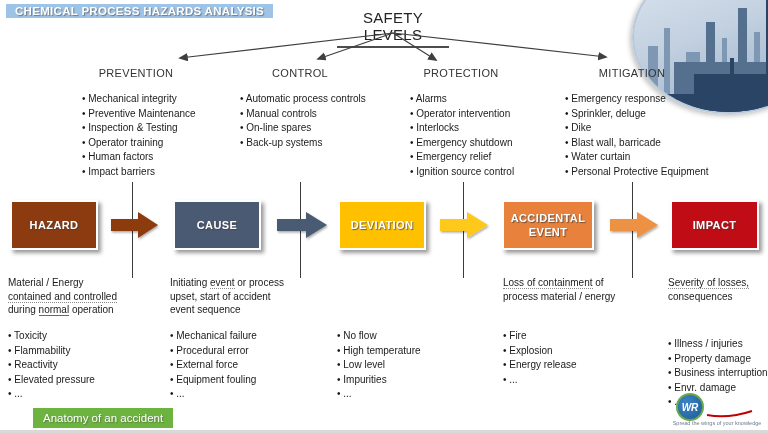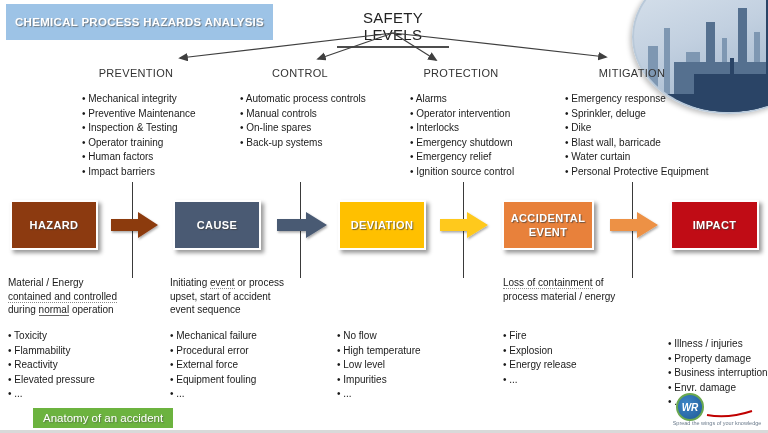--- a/index.html
+++ b/index.html
@@ -7,21 +7,21 @@
           font-family:"Liberation Sans",sans-serif;color:#1a1a1a;}
 
   
   .photo{position:absolute;top:-40px;right:-58px;width:190px;height:150px;border-radius:50%;
          overflow:hidden;border:2px solid #b9c9d9;box-shadow:-2px 2px 5px rgba(0,0,0,0.25);
          background:linear-gradient(160deg,#dde6ef 0%,#c2d0e0 45%,#93abc4 100%);}
   .photo svg{position:absolute;left:0;top:0;}
 
   
   .title-bar{position:absolute;left:6px;top:4px;background:var(--title-bar);color:#fff;
-             font-size:11.5px;font-weight:bold;letter-spacing:.3px;padding:12px 9px;
+             font-size:11.5px;font-weight:bold;letter-spacing:.3px;padding:1px 9px;
              text-shadow:1px 1px 1px rgba(90,90,90,.7);}
 
   
   .safety-label{position:absolute;left:337px;top:9px;width:112px;text-align:center;
                 font-size:15px;color:#222;letter-spacing:.3px;
                 border-bottom:2px solid #4d4d4d;padding-bottom:3px;}
 
   .cat-header{position:absolute;top:67px;width:110px;text-align:center;font-size:11px;
               color:#333;letter-spacing:.3px;}
   .cat-prevention{left:81px;} .cat-control{left:245px;} .cat-protection{left:406px;} .cat-mitigation{left:577px;}
@@ -177,20 +177,21 @@
 
   <div class="stage-box box-hazard">HAZARD</div>
   <div class="stage-box box-cause">CAUSE</div>
   <div class="stage-box box-deviation">DEVIATION</div>
   <div class="stage-box box-accidental">ACCIDENTAL EVENT</div>
   <div class="stage-box box-impact">IMPACT</div>
 
   <div class="stage-desc desc-0"><span>Material / Energy </span><span class="u-dotted">contained and controlled</span><span> during </span><span class="u-solid">normal</span><span> operation</span></div>
   <div class="stage-desc desc-1"><span>Initiating </span><span class="u-dotted">event</span><span> or process upset, start of accident event sequence</span></div>
   <div class="stage-desc desc-3"><span class="u-dotted">Loss of containment</span><span> of process material / energy</span></div>
+  <div class="stage-desc desc-4"><span class="u-dotted">Severity of losses,</span><span> consequences</span></div>
 
   <ul class="blist slist-0">
       <li>Toxicity</li>
       <li>Flammability</li>
       <li>Reactivity</li>
       <li>Elevated pressure</li>
       <li>...</li>
     </ul>
   <ul class="blist slist-1">
       <li>Mechanical failure</li>

